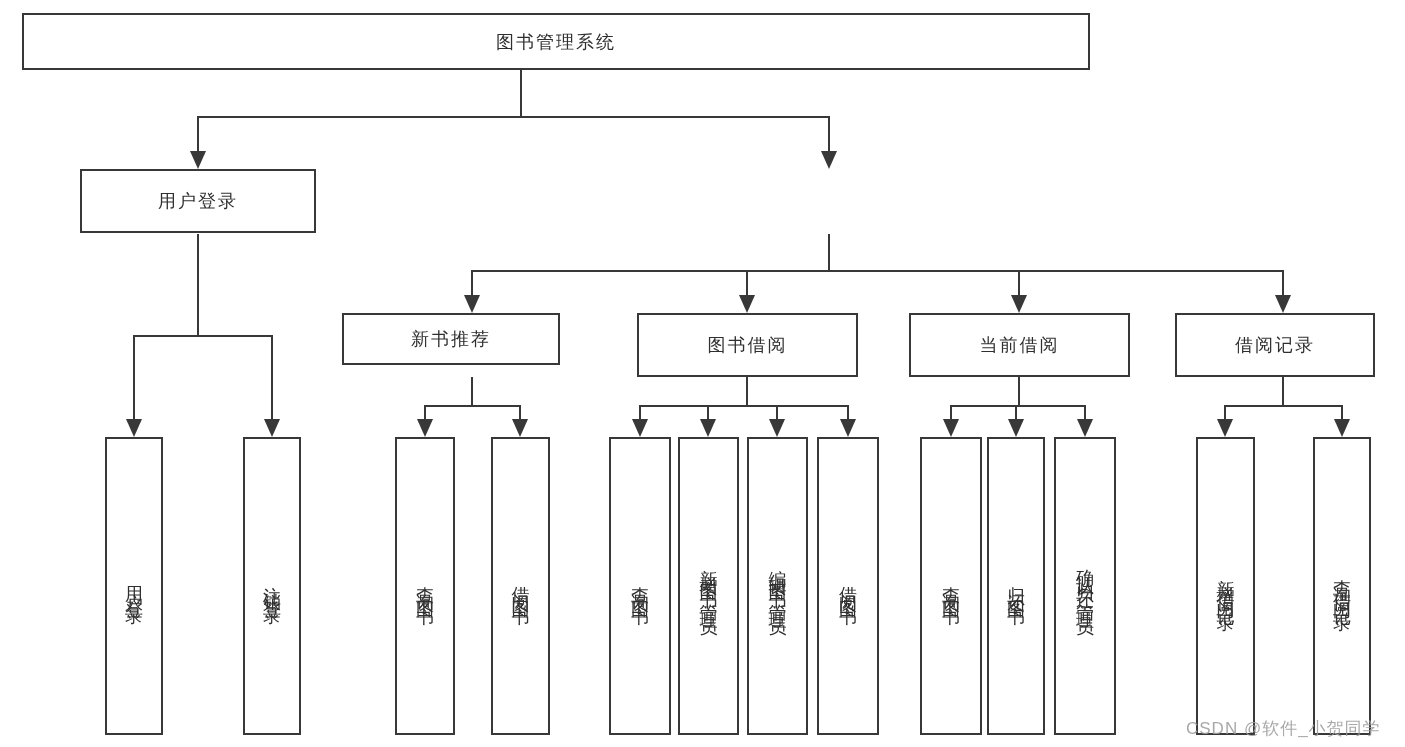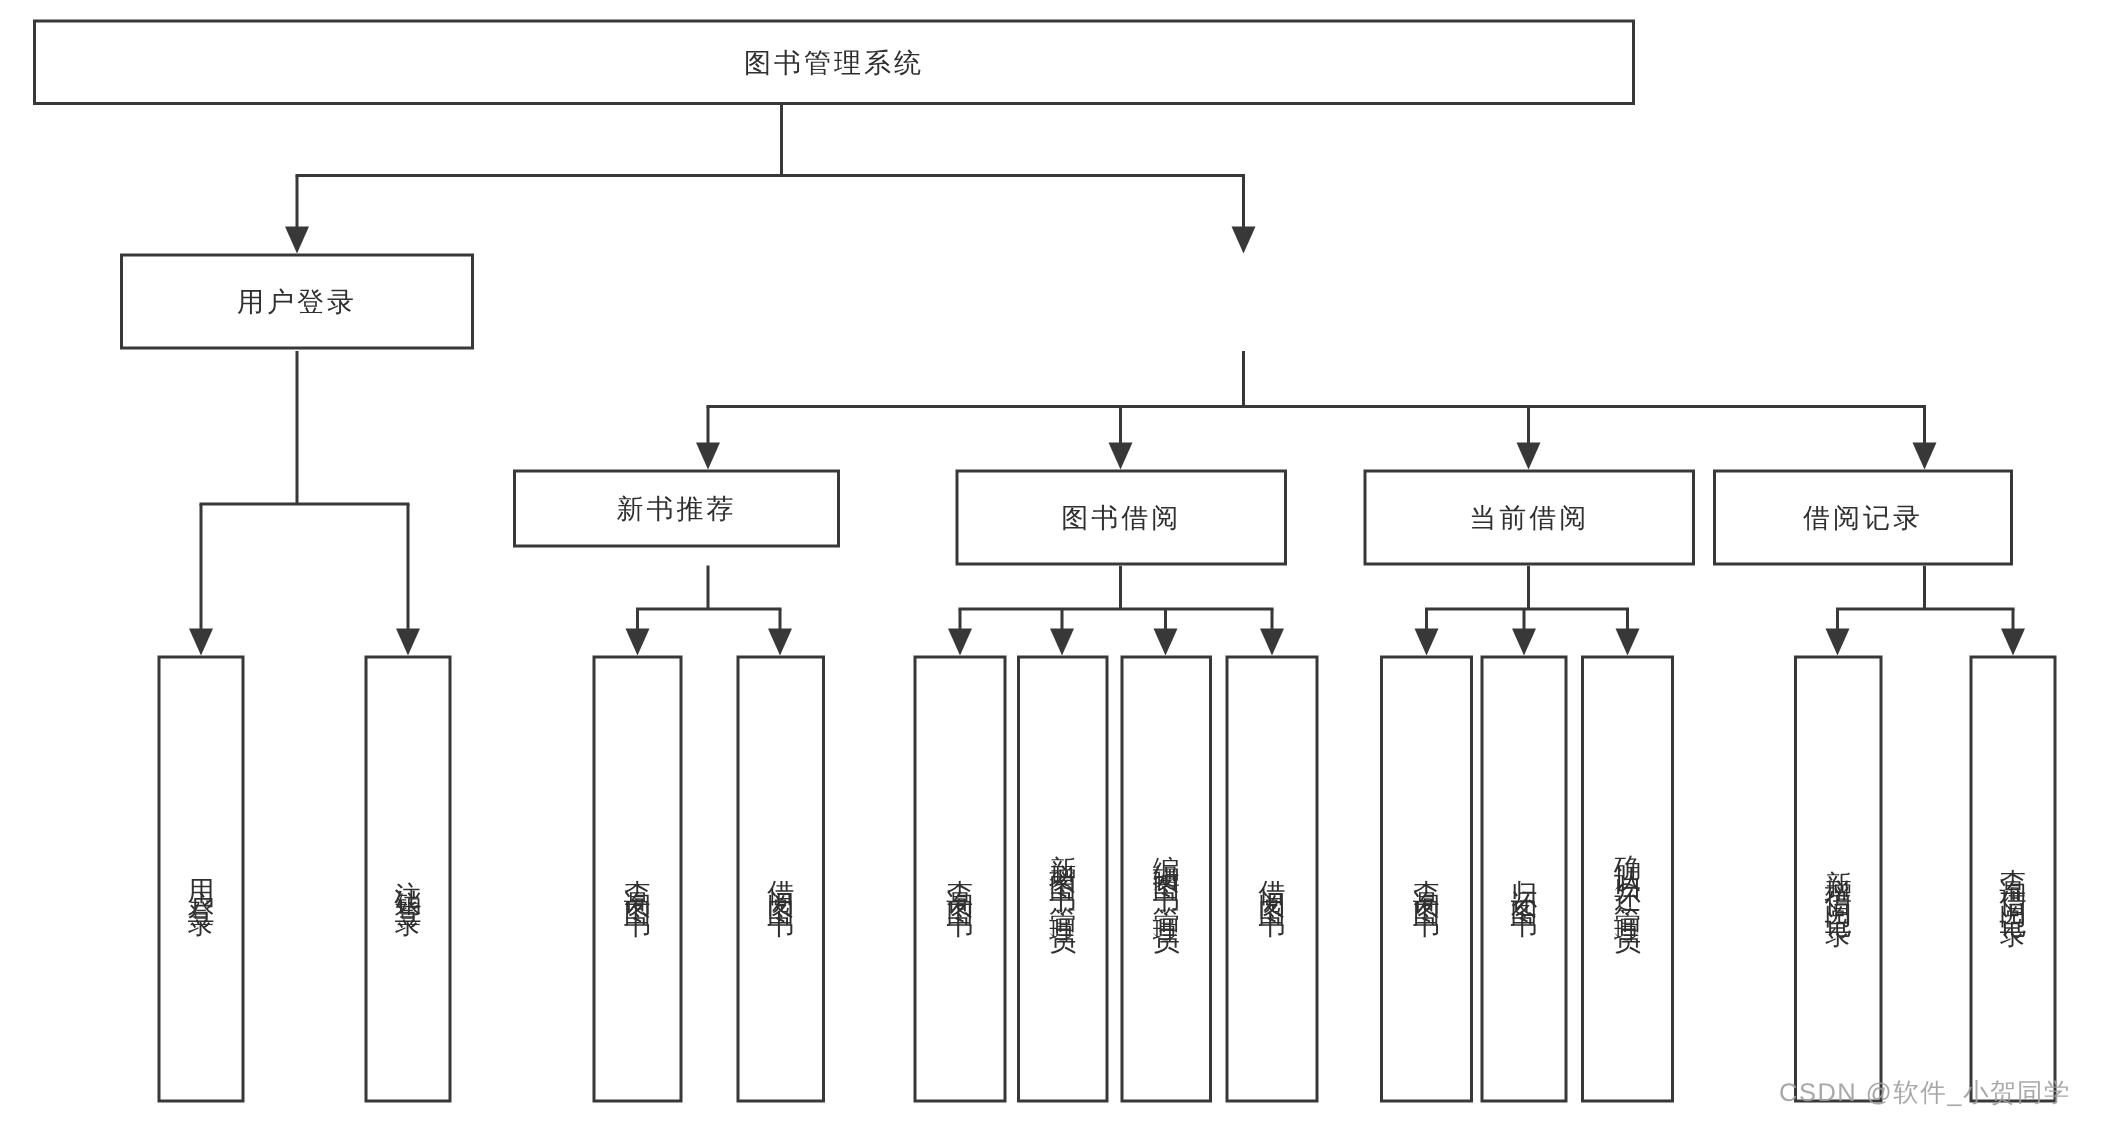--- a/index.html
+++ b/index.html
@@ -103,21 +103,21 @@
 
   <div class="box" style="left:342px;top:313px;width:218px;height:52px">
     <span class="lbl">新书推荐</span>
   </div>
   <div class="box" style="left:637px;top:313px;width:221px;height:64px">
     <span class="lbl">图书借阅</span>
   </div>
   <div class="box" style="left:909px;top:313px;width:221px;height:64px">
     <span class="lbl">当前借阅</span>
   </div>
-  <div class="box" style="left:1142px;top:313px;width:200px;height:64px">
+  <div class="box" style="left:1175px;top:313px;width:200px;height:64px">
     <span class="lbl">借阅记录</span>
   </div>
 
   <div class="box" style="left:105px;top:437px;width:58px;height:298px">
     <span class="vtxt">用户登录</span>
   </div>
   <div class="box" style="left:243px;top:437px;width:58px;height:298px">
     <span class="vtxt">注销登录</span>
   </div>
 

